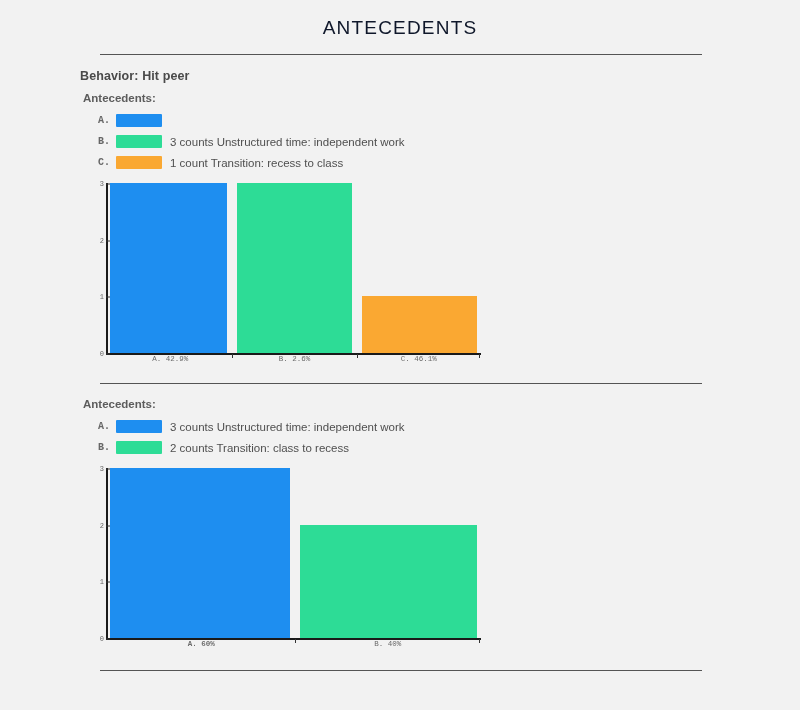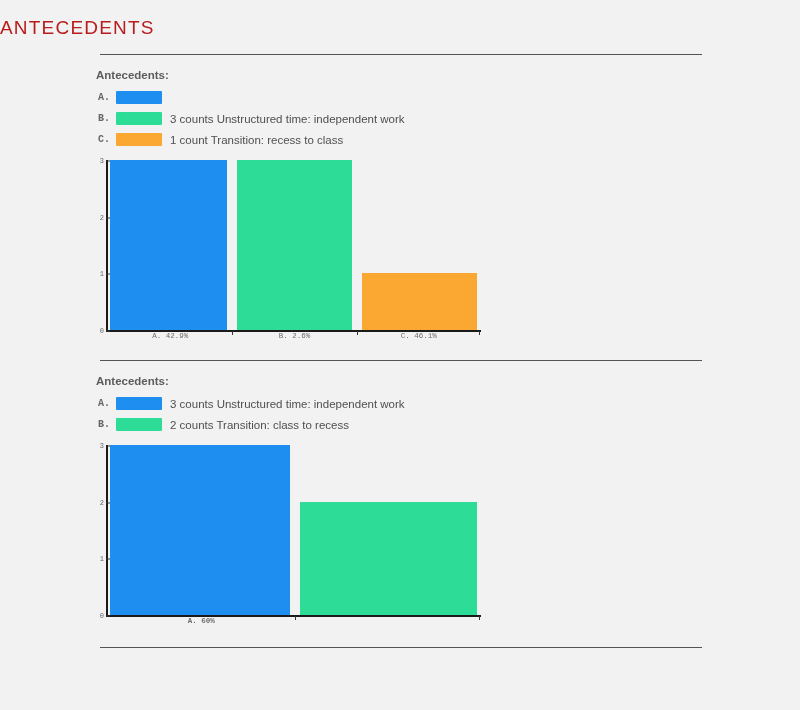--- a/index.html
+++ b/index.html
@@ -14,24 +14,25 @@
     color: #555;
     overflow: hidden;
     position: relative;
   }
   .page {
     width: 800px;
     height: 710px;
     position: relative;
   }
   .page-title {
+    text-align: center;
     font-size: 19px;
     font-weight: 400;
     letter-spacing: 1.2px;
-    color: #b91c1c;
+    color: #0f172a;
     padding-top: 17px;
     margin: 0;
     font-family: "Liberation Sans", sans-serif;
   }
   .rule {
     height: 0;
     border-top: 1.5px solid #555;
     width: 602px;
     margin: 0 auto 0 100px;
   }
@@ -44,21 +45,21 @@
     font-size: 12.5px;
     font-weight: bold;
     color: #4a4a4a;
     margin: 0 0 9px 0;
     letter-spacing: .1px;
   }
   .antecedents-label {
     font-size: 11.5px;
     font-weight: bold;
     color: #5c5c5c;
-    margin: 0 0 6px 16px;
+    margin: 0 0 6px 3px;
   }
   .legend {
     margin: 0 0 0 0;
     padding: 0;
     list-style: none;
   }
   .legend-item {
     display: flex;
     align-items: center;
     height: 21px;
@@ -170,20 +171,21 @@
 </head>
 <body>
 
 <div class="page">
 
   <h1 class="page-title">ANTECEDENTS</h1>
 
   <div class="rule rule-top"></div>
 
   <div class="section">
+    <div class="behavior-title">Behavior: Hit peer</div>
     <div class="antecedents-label">Antecedents:</div>
 
     <ul class="legend">
       <li class="legend-item">
         <span class="legend-key">A.</span>
         <span class="legend-swatch" style="background: rgb(30, 142, 240);"></span>
       </li>
       <li class="legend-item">
         <span class="legend-key">B.</span>
         <span class="legend-swatch" style="background: rgb(45, 220, 150);"></span>
@@ -264,20 +266,21 @@
           <div class="bars">
             <div class="bar-cell" style="width: 50%; padding-left: 2px; padding-right: 5px;">
               <div class="bar" title="A. 60% = 3" style="height: 170px; background: rgb(30, 142, 240);"></div>
             </div>
             <div class="bar-cell" style="width: 50%; padding-left: 5px; padding-right: 4px;">
               <div class="bar" title="B. 40% = 2" style="height: 113.333px; background: rgb(45, 220, 150);"></div>
             </div>
           </div>
           <div class="xlabels">
             <div class="xlabel-cell" style="width: 50%; font-weight: bold;">A. 60%</div>
+            <div class="xlabel-cell" style="width: 50%;">B. 40%</div>
           </div>
           <div class="xtick-mark" style="left: 188.5px;"></div>
           <div class="xtick-mark" style="left: 373px;"></div>
         </div>
     </div>
   </div>
 
   <div class="rule" style="margin-top:30px;"></div>
 
 </div>

